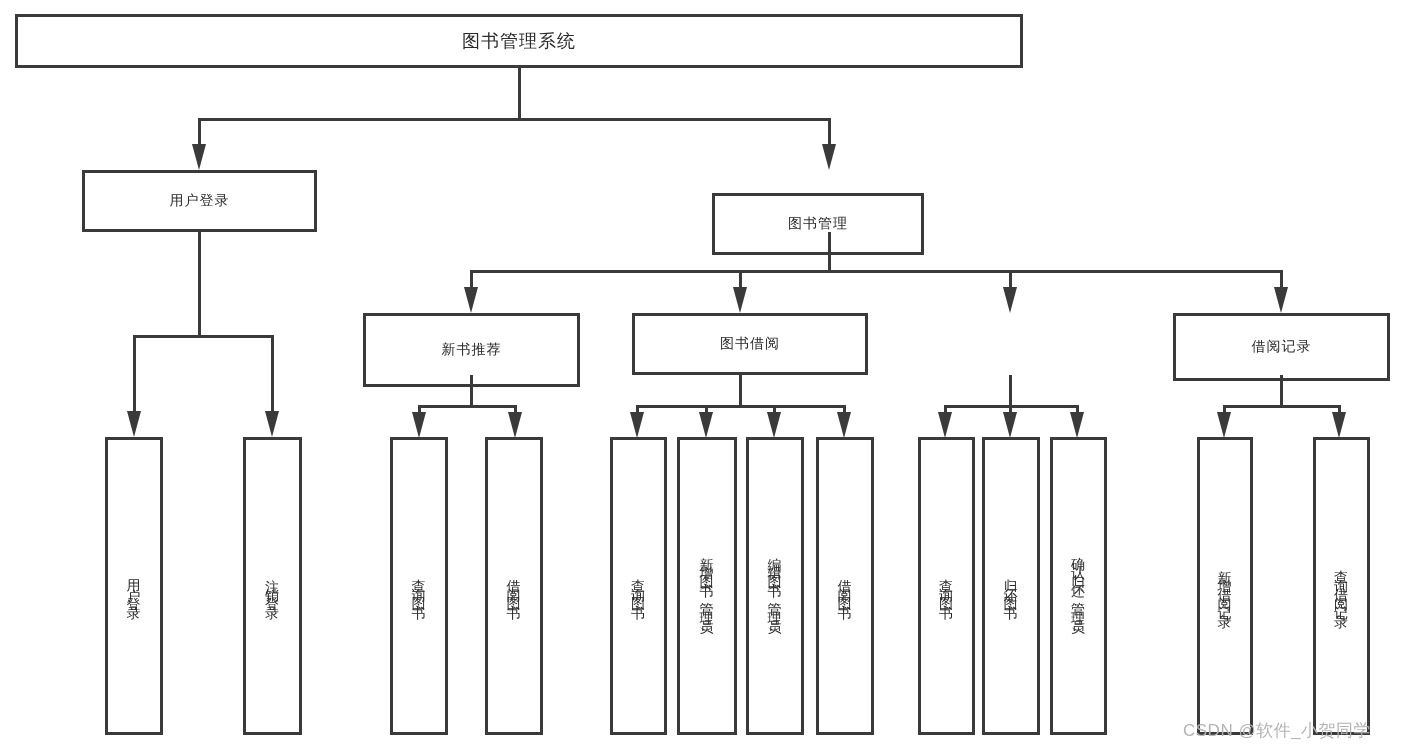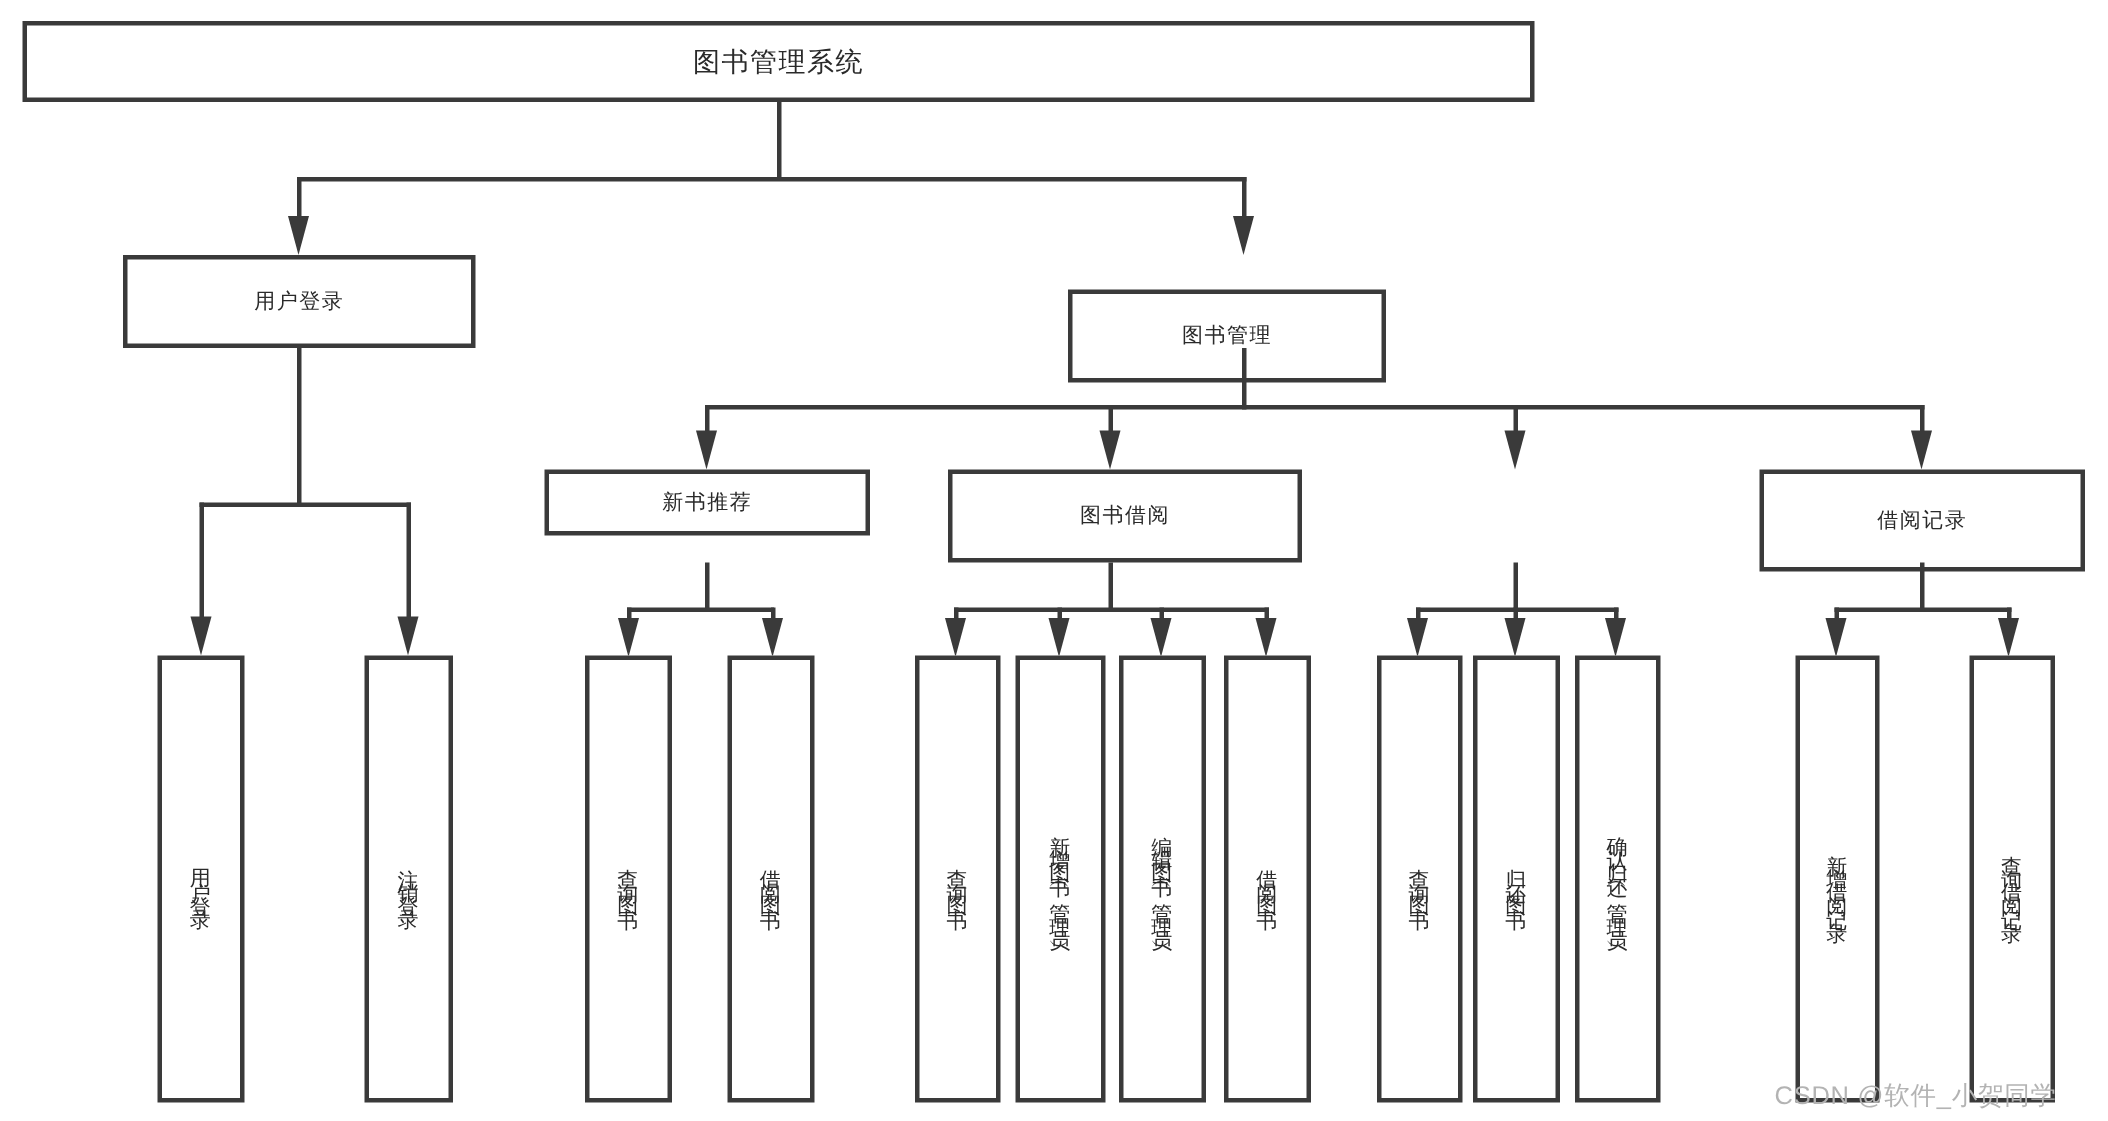--- a/index.html
+++ b/index.html
@@ -78,21 +78,21 @@
   <div class="hline" style="left:470px;top:270px;width:813px;"></div>
   <div class="vline" style="left:470px;top:270px;height:20px;"></div>
   <div class="vline" style="left:739px;top:270px;height:20px;"></div>
   <div class="vline" style="left:1009px;top:270px;height:20px;"></div>
   <div class="vline" style="left:1280px;top:270px;height:20px;"></div>
   <div class="arrow" style="left:464px;top:287px;"></div>
   <div class="arrow" style="left:733px;top:287px;"></div>
   <div class="arrow" style="left:1003px;top:287px;"></div>
   <div class="arrow" style="left:1274px;top:287px;"></div>
 
-  <div class="box" style="left:363px;top:313px;width:217px;height:44px;">新书推荐</div>
+  <div class="box" style="left:363px;top:313px;width:217px;height:74px;">新书推荐</div>
   <div class="box" style="left:632px;top:313px;width:236px;height:62px;">图书借阅</div>
   <div class="box" style="left:1173px;top:313px;width:217px;height:68px;">借阅记录</div>
 
   <div class="vline" style="left:470px;top:375px;height:33px;"></div>
   <div class="hline" style="left:418px;top:405px;width:98px;"></div>
   <div class="vline" style="left:418px;top:405px;height:10px;"></div>
   <div class="vline" style="left:514px;top:405px;height:10px;"></div>
   <div class="arrow" style="left:412px;top:412px;"></div>
   <div class="arrow" style="left:508px;top:412px;"></div>
 

